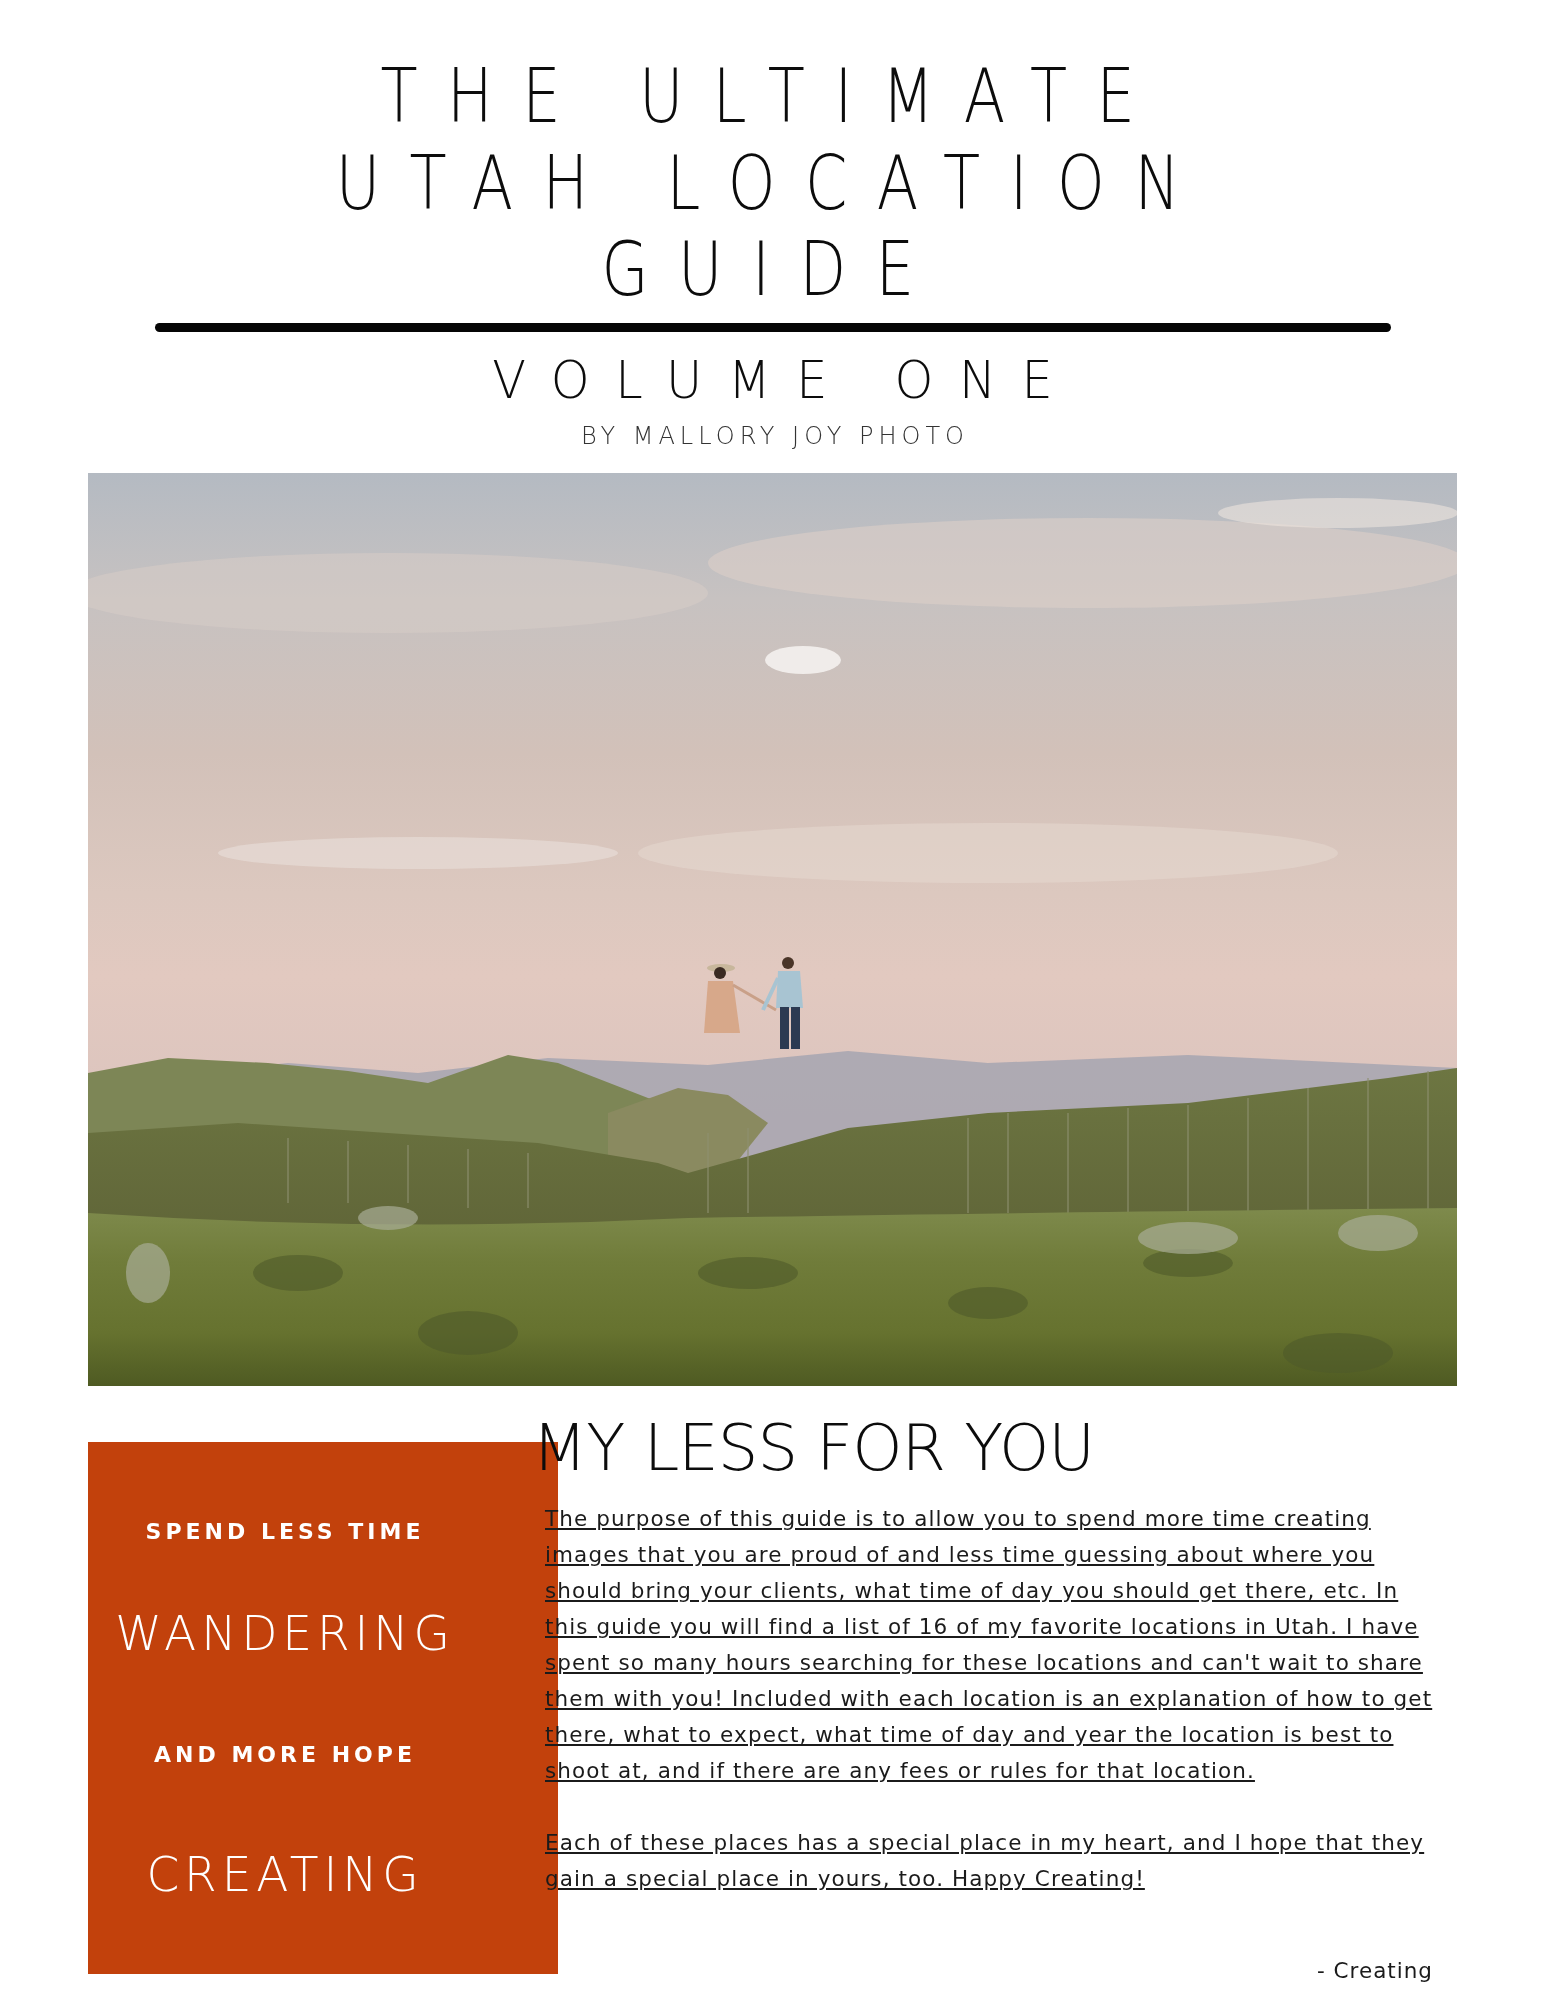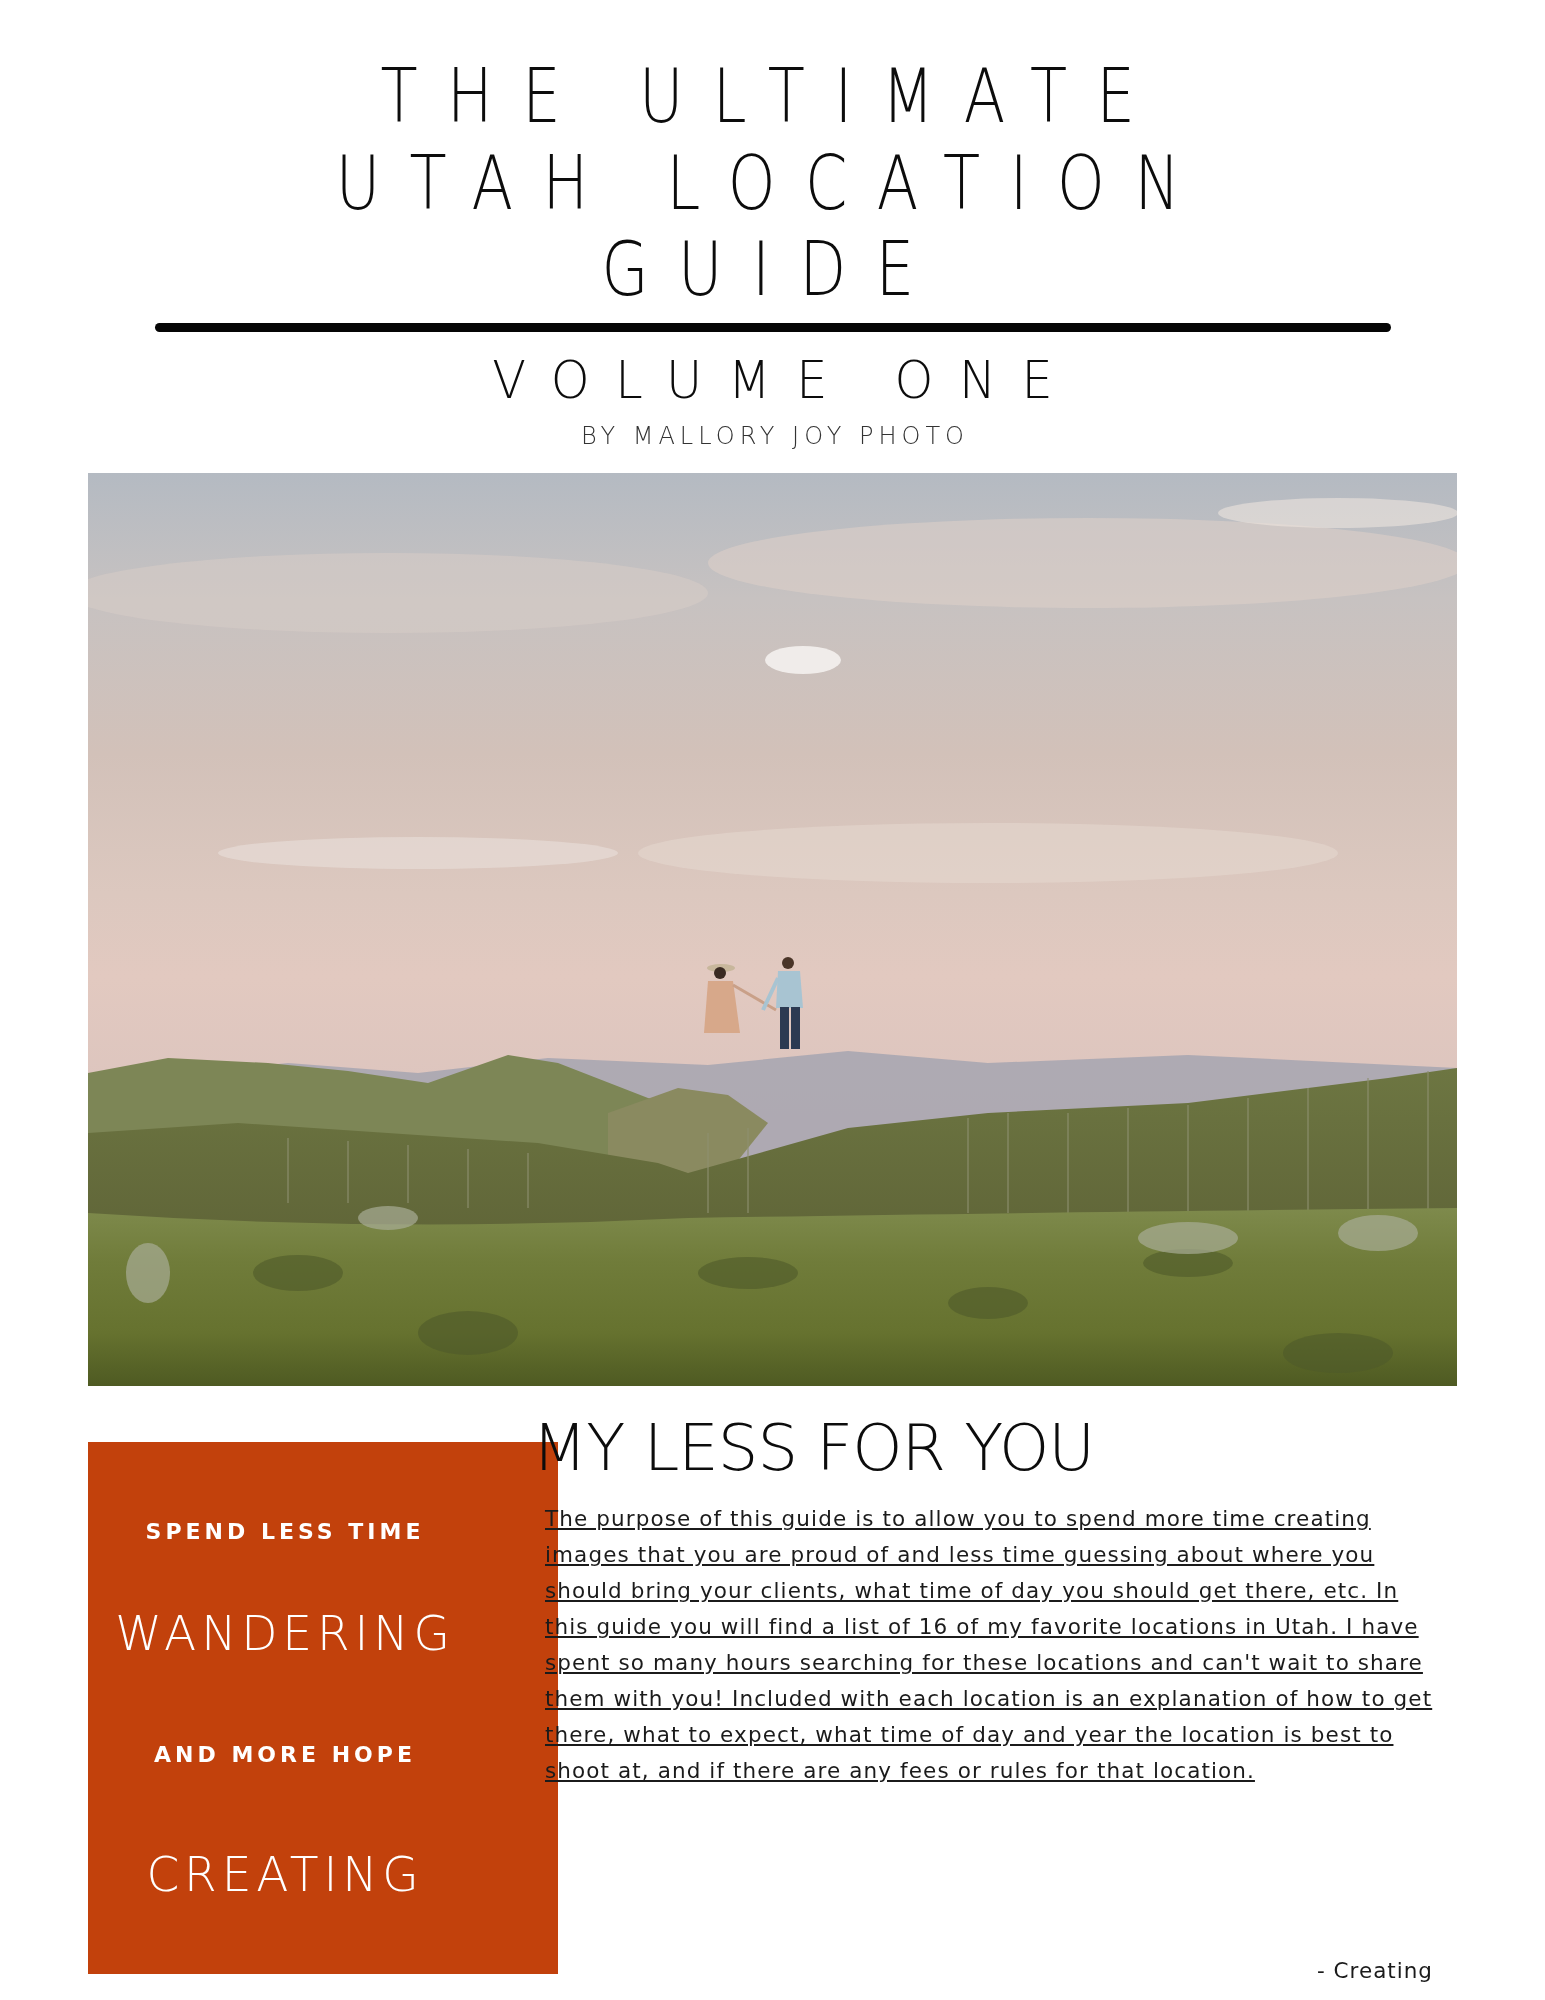--- a/index.html
+++ b/index.html
@@ -182,15 +182,16 @@
   <div class="hope-small" style="top:76px">SPEND LESS TIME</div>
   <div class="hope-large" style="top:163px">WANDERING</div>
   <div class="hope-small" style="top:299px">AND MORE HOPE</div>
   <div class="hope-large" style="top:404px">CREATING</div>
 </div>
 
 <div class="hope-title">MY LESS FOR YOU</div>
 
 <div class="body-text">
   <p>The purpose of this guide is to allow you to spend more time creating images that you are proud of and less time guessing about where you should bring your clients, what time of day you should get there, etc. In this guide you will find a list of 16 of my favorite locations in Utah. I have spent so many hours searching for these locations and can't wait to share them with you! Included with each location is an explanation of how to get there, what to expect, what time of day and year the location is best to shoot at, and if there are any fees or rules for that location.</p>
+  <p>Each of these places has a special place in my heart, and I hope that they gain a special place in yours, too. Happy Creating!</p>
 </div>
 
 <div class="signature">- Creating</div>
 
 </body></html>

